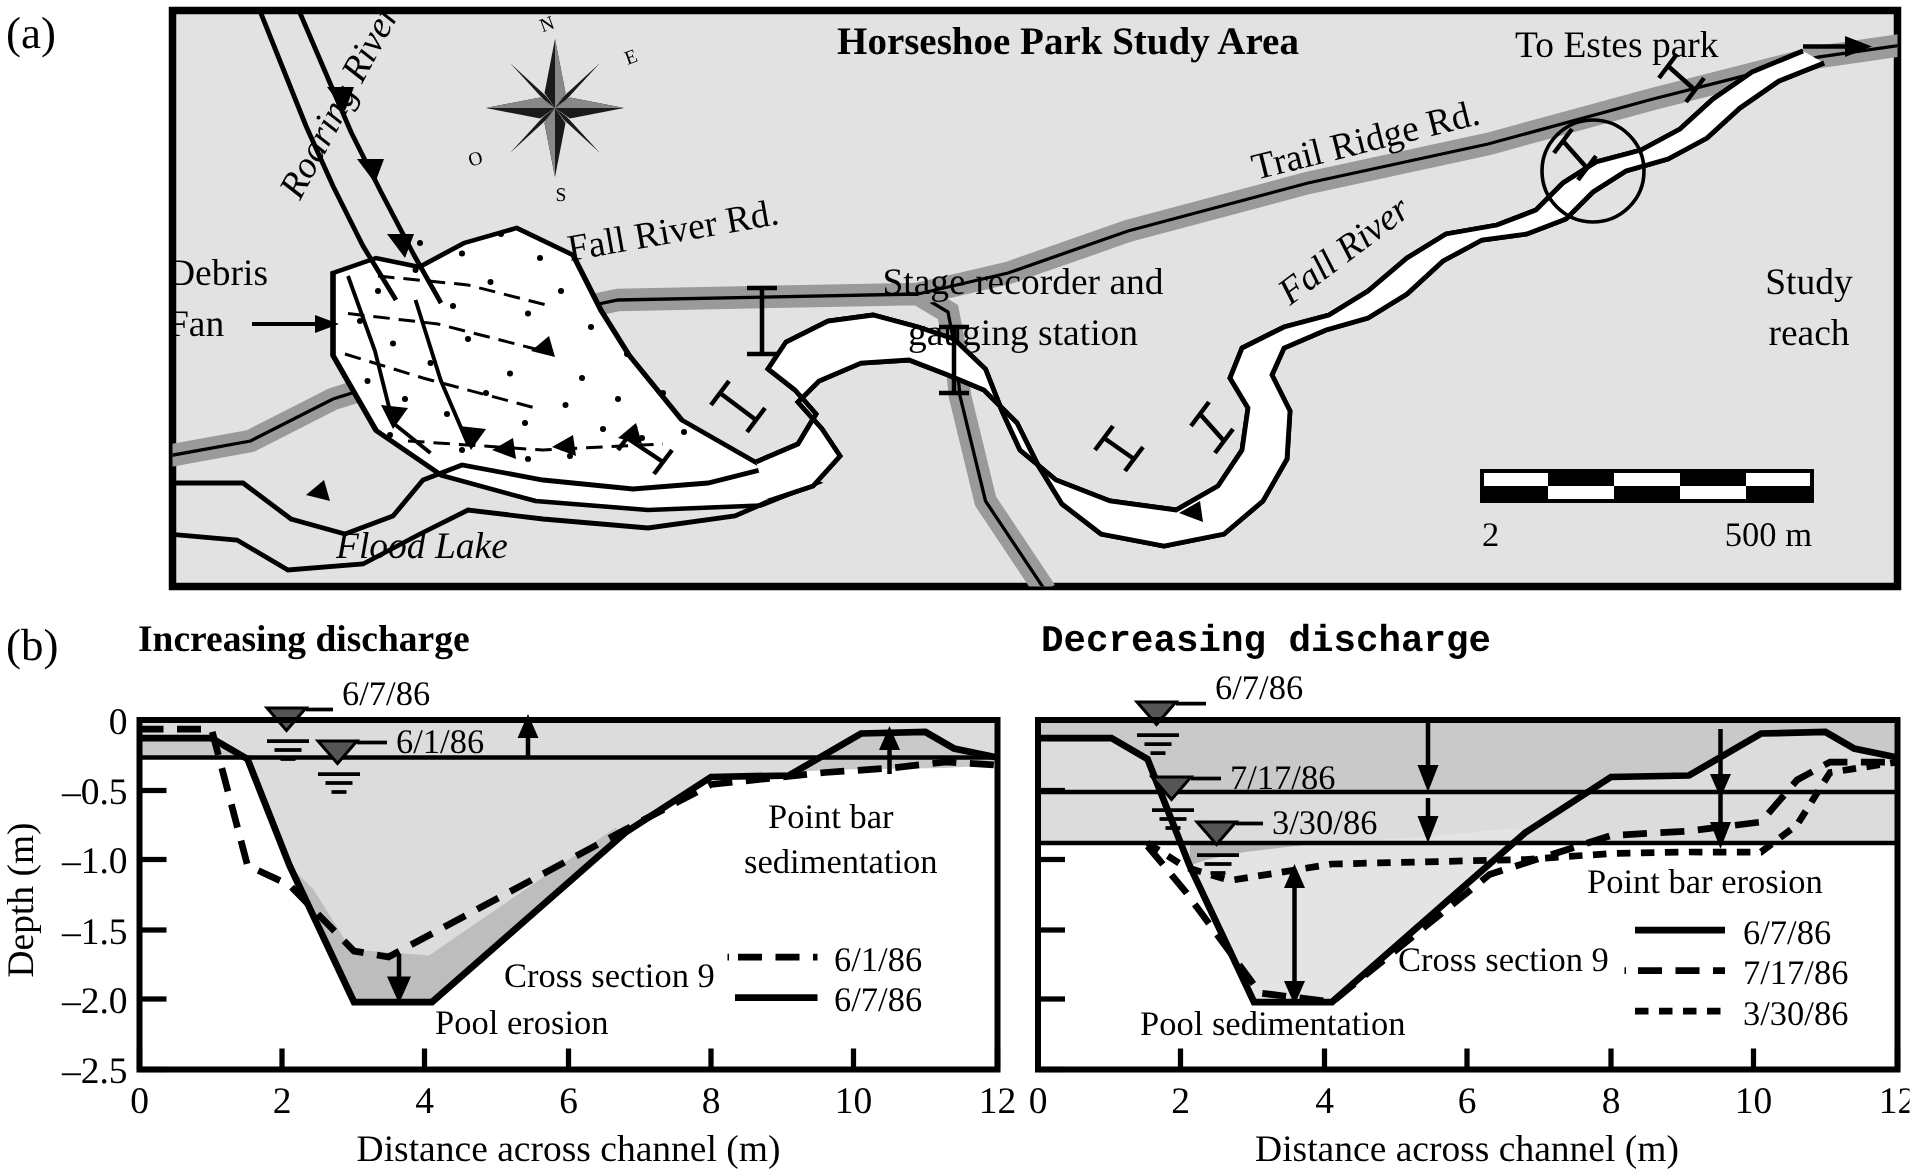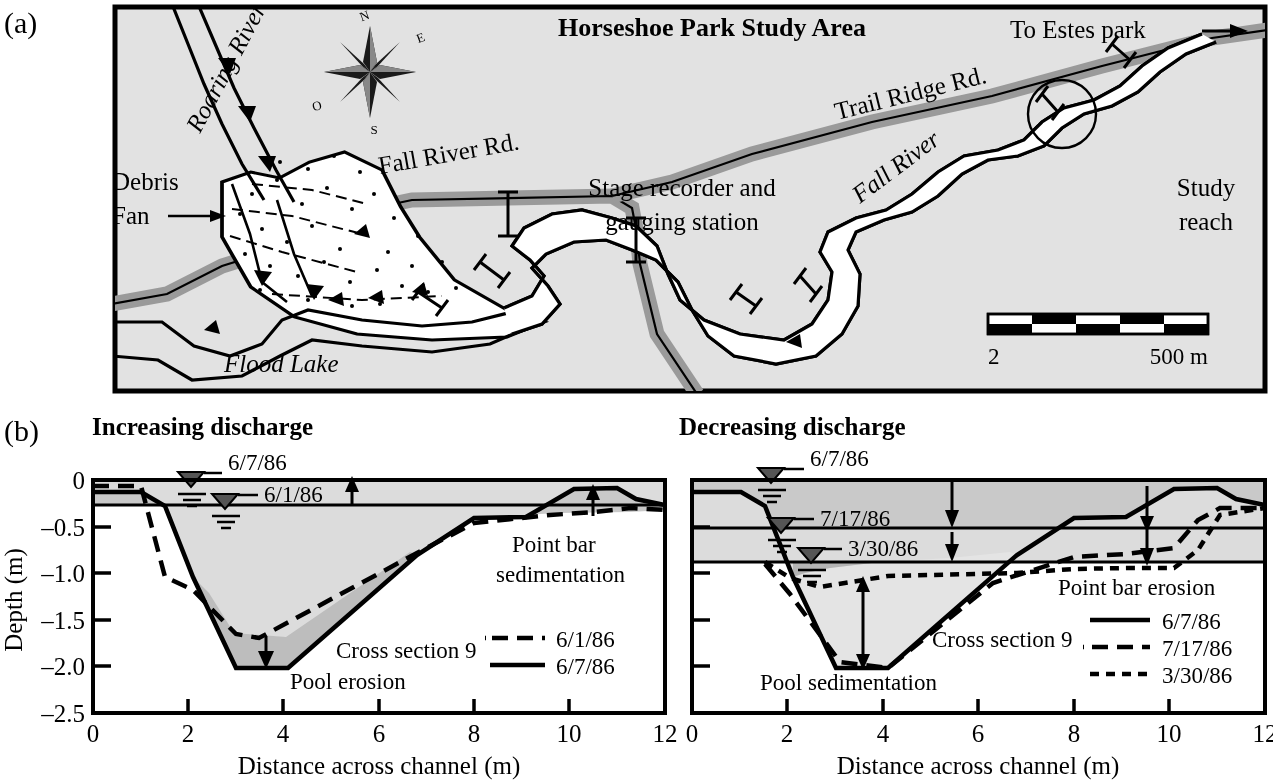--- a/index.html
+++ b/index.html
@@ -15,21 +15,21 @@
   .maptitle{font-weight:bold;font-size:26px;font-family:"Liberation Serif",serif;}
   .maplabel{font-size:25px;font-family:"Liberation Serif",serif;}
   .maplabel-i{font-size:25px;font-style:italic;font-family:"Liberation Serif",serif;}
   .roadlabel{font-size:25px;font-family:"Liberation Serif",serif;}
   .scalelabel{font-size:23px;font-family:"Liberation Serif",serif;}
   .compasslabel{font-size:13px;font-family:"Liberation Serif",serif;}
 
   
   .chart-title{position:absolute;font-weight:bold;font-size:25px;font-family:"Liberation Serif",serif;}
   #title-left{left:92px;top:413px;}
-  #title-right{left:679px;top:413px;}
+  #title-right{left:694px;top:413px;font-family:Liberation Mono, monospace;}
   .chart-svg{position:absolute;top:440px;}
   #chart-left-svg{left:0px;}
   #chart-right-svg{left:620px;}
   .ticklabel{font-size:25px;font-family:"Liberation Serif",serif;}
   .axislabel{font-size:25px;font-family:"Liberation Serif",serif;}
   .annot{font-size:23px;font-family:"Liberation Serif",serif;}
   .legendtxt{font-size:23px;font-family:"Liberation Serif",serif;}
   .wl{font-size:23px;font-family:"Liberation Serif",serif;}
 </style>
 </head>

